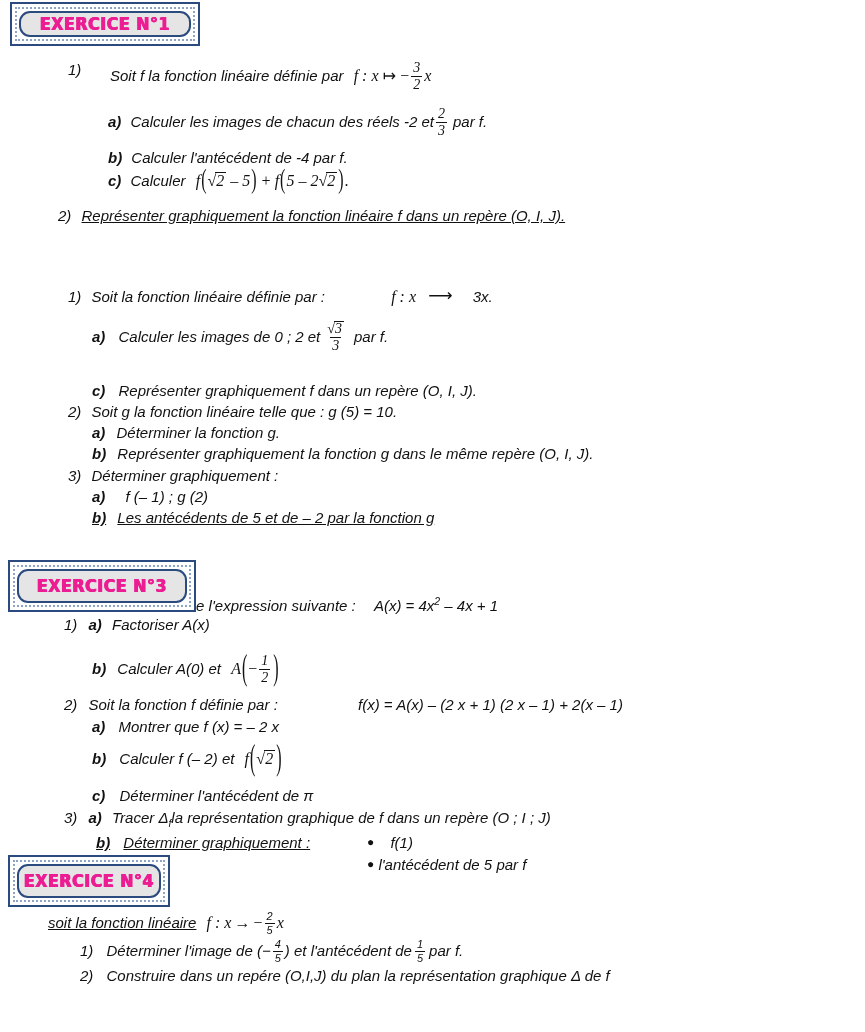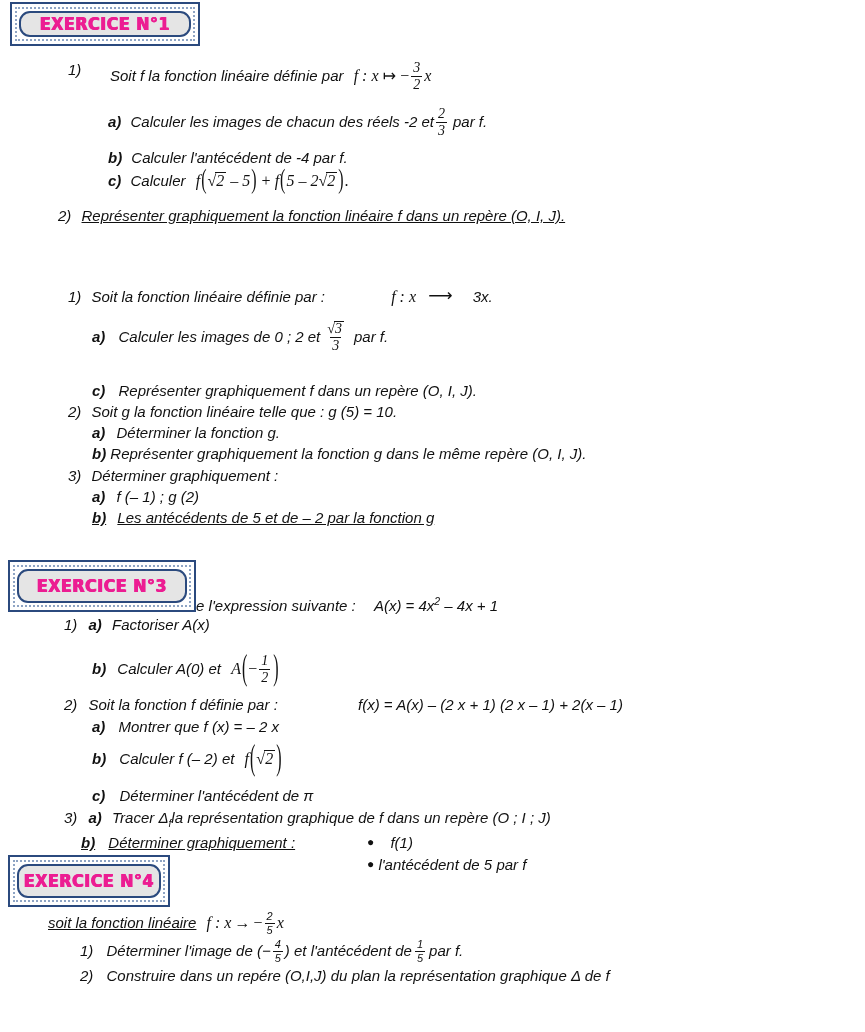--- a/index.html
+++ b/index.html
@@ -241,30 +241,30 @@
   <div class="blk" style="left:68px; top:404px;">
     <span class="nb">2)</span>
     <span class="txt" style="margin-left:6px;">Soit g la fonction linéaire telle que : g (5) = 10.</span>
   </div>
   <div class="blk" style="left:92px; top:425px;">
     <span class="lbl">a)</span>
     <span class="txt" style="margin-left:7px;">Déterminer la fonction g.</span>
   </div>
   <div class="blk" style="left:92px; top:446px;">
     <span class="lbl">b)</span>
-    <span class="txt" style="margin-left:0;">Représenter graphiquement la fonction g dans le même repère (O, I, J).</span>
+    <span class="txt" style="margin-left:7px;">Représenter graphiquement la fonction g dans le même repère (O, I, J).</span>
   </div>
 
   <div class="blk" style="left:68px; top:468px;">
     <span class="nb">3)</span>
     <span class="txt" style="margin-left:6px;">Déterminer graphiquement :</span>
   </div>
   <div class="blk" style="left:92px; top:489px;">
     <span class="lbl">a)</span>
-    <span class="txt" style="margin-left:7px;">f (– 1) ; g (2)</span>
+    <span class="txt" style="margin-left:16px;">f (– 1) ; g (2)</span>
   </div>
   <div class="blk" style="left:92px; top:510px;">
     <span class="lbl underlined">b)</span>
     <span class="txt underlined" style="margin-left:7px;">Les antécédents de 5 et de – 2 par la fonction g</span>
   </div>
 
   <div class="ex-badge" style="left:8px; top:552px; width:188px; height:52px;margin-top:8px;">
     <div class="dotted">
       <div class="inner">
         <span class="label">EXERCICE N°3</span>
@@ -313,21 +313,21 @@
     <span class="lbl">c)</span>
     <span class="txt" style="margin-left:10px;">Déterminer l'antécédent de π</span>
   </div>
 
   <div class="blk" style="left:64px; top:810px;">
     <span class="nb">3)</span>
     <span class="lbl" style="margin-left:7px;">a)</span>
     <span class="txt" style="margin-left:6px;"><span>Tracer Δ</span><span class="sub">f</span><span>la représentation graphique de f dans un repère (O ; I ; J)</span></span>
   </div>
 
-  <div class="blk" style="left:81px; top:835px;">
+  <div class="blk" style="left:96px; top:835px;">
     <span class="lbl underlined">b)</span>
     <span class="txt underlined" style="margin-left:9px;">Déterminer graphiquement :</span>
   </div>
   <div class="blk" style="left:367px; top:835px;">
     <span class="bullet">●</span>
     <span class="txt" style="margin-left:12px;margin-top:44px;">f(1)</span>
   </div>
   <div class="blk" style="left:367px; top:857px;">
     <span class="bullet">●</span>
     <span class="txt" style="">l'antécédent de 5 par f</span>

